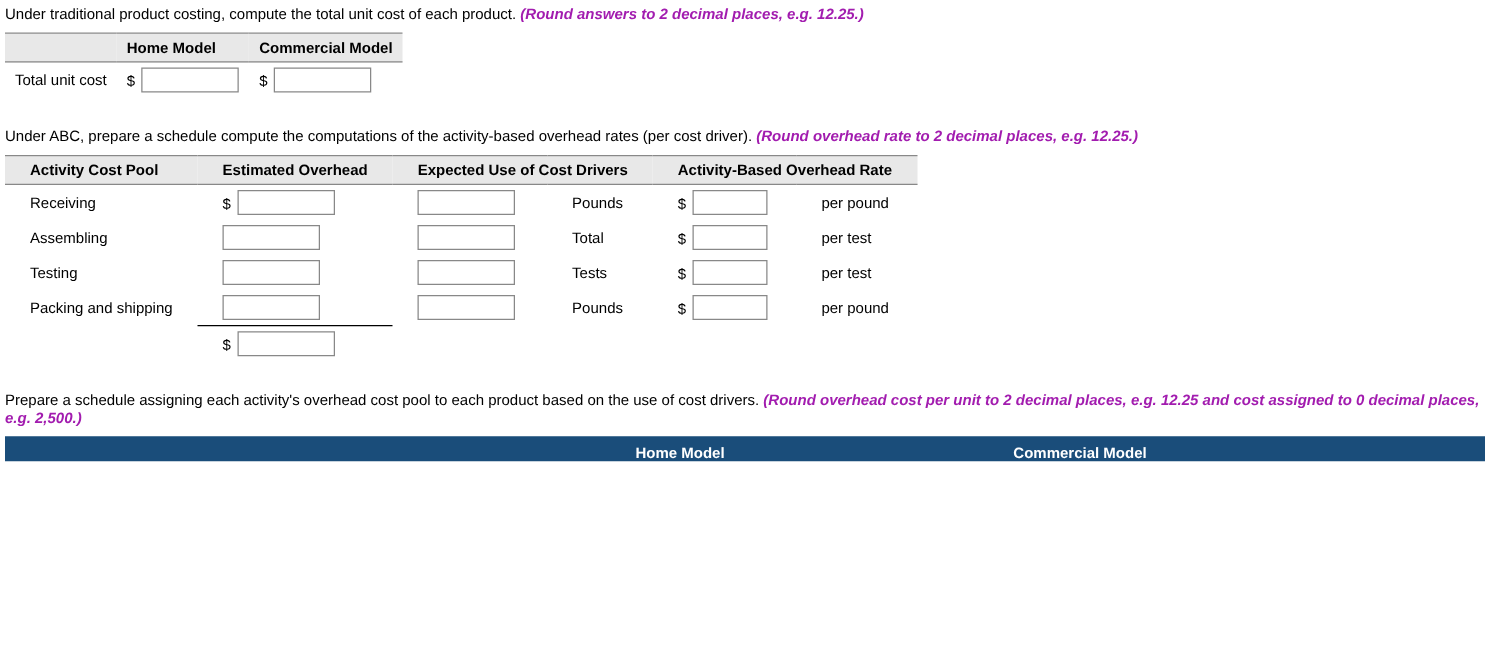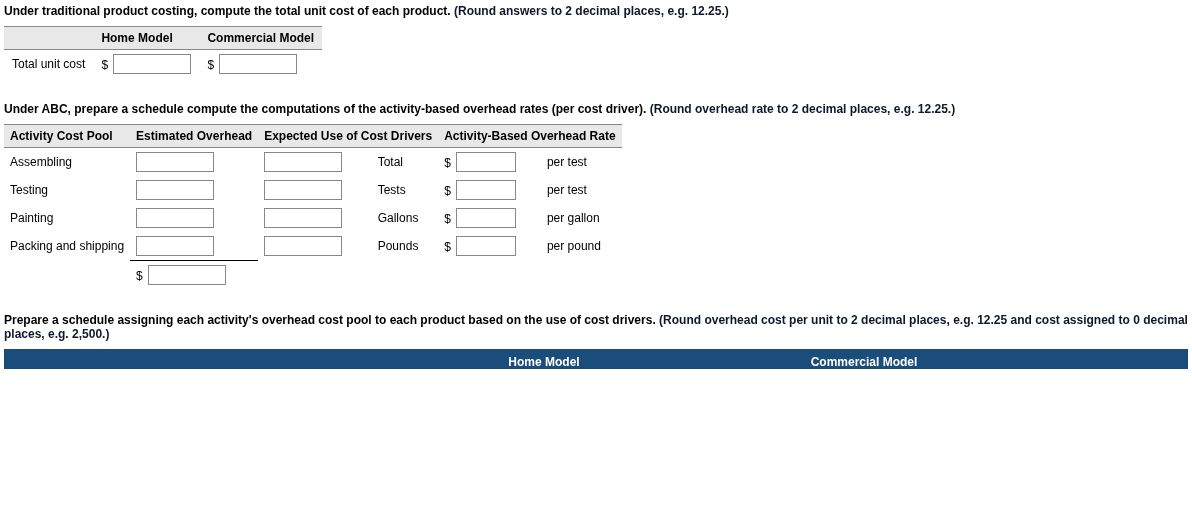--- a/index.html
+++ b/index.html
@@ -5,42 +5,42 @@
     * { box-sizing: border-box; margin: 0; padding: 0; }
     body {
       font-family: Verdana, Arial, sans-serif;
       font-size: 12px;
       color: #000;
       background: #fff;
       padding: 4px;
       width: 1192px;
     }
     .instruction { margin-bottom: 8px; }
-    .instruction-text { font-weight: bold; }
-    .instruction-note { color: #0f172a; font-weight: bold; }
+    .instruction-text { font-weight: normal; }
+    .instruction-note { color: #a21caf; font-style: italic; font-weight: bold; }
     table { border-collapse: collapse; }
     .section1-table th, .section1-table td { padding: 4px 8px; text-align: left; }
     .section1-table th {
       background: #e8e8e8;
       border-top: 1px solid #888;
       border-bottom: 1px solid #888;
       font-weight: bold;
     }
     .section1-table td.label { font-weight: normal; margin-left: 36px; }
     .dollar { font-weight: normal; margin-right: 2px; }
     input.textfield {
       border: 1px solid #888;
       height: 20px;
       width: 78px;
       padding: 2px;
       background: #fff;
     }
     input.textfield-small { width: 60px; }
     .spacer { height: 24px; }
-    .section2-table th, .section2-table td { padding: 4px 6px; text-align: left; }
+    .section2-table th, .section2-table td { padding: 4px 20px; text-align: left; }
     .section2-table th { background: #e8e8e8; font-weight: bold; border-top: 1px solid #888; border-bottom: 1px solid #888; }
     .section2-table td { vertical-align: middle; }
     .unit-label { font-weight: normal; }
     .total-row td input { border: 1px solid #888; }
     .total-cell {
       border-top: 1px solid #000;
     }
     .bottom-header-bar {
       background: #1a4d7a;
       color: #fff;
@@ -93,20 +93,36 @@
 
 <table class="section2-table">
   <tbody>
       <tr>
     <th>Activity Cost Pool</th>
     <th class="th-center">Estimated Overhead</th>
     <th class="th-center" colspan="2">Expected Use of Cost Drivers</th>
     <th class="th-center" colspan="2">Activity-Based Overhead Rate</th>
   </tr>
   <tr>
+    <td>Receiving</td>
+    <td>
+      <span class="dollar">$</span>
+      <input class="textfield" type="text" style="">
+    </td>
+    <td>
+      <input class="textfield" type="text" style="">
+    </td>
+    <td class="unit-label">Pounds</td>
+    <td>
+      <span class="dollar">$</span>
+      <input class="textfield textfield-small" type="text" style="">
+    </td>
+    <td class="unit-label">per pound</td>
+  </tr>
+  <tr>
     <td>Assembling</td>
     <td>
       <input class="textfield" type="text" style="">
     </td>
     <td>
       <input class="textfield" type="text" style="">
     </td>
     <td class="unit-label">Total</td>
     <td>
       <span class="dollar">$</span>
@@ -121,35 +137,20 @@
     </td>
     <td>
       <input class="textfield" type="text" style="">
     </td>
     <td class="unit-label">Tests</td>
     <td>
       <span class="dollar">$</span>
       <input class="textfield textfield-small" type="text" style="">
     </td>
     <td class="unit-label">per test</td>
-  </tr>
-  <tr>
-    <td>Painting</td>
-    <td>
-      <input class="textfield" type="text" style="">
-    </td>
-    <td>
-      <input class="textfield" type="text" style="">
-    </td>
-    <td class="unit-label">Gallons</td>
-    <td>
-      <span class="dollar">$</span>
-      <input class="textfield textfield-small" type="text" style="">
-    </td>
-    <td class="unit-label">per gallon</td>
   </tr>
   <tr>
     <td>Packing and shipping</td>
     <td>
       <input class="textfield" type="text" style="">
     </td>
     <td>
       <input class="textfield" type="text" style="">
     </td>
     <td class="unit-label">Pounds</td>

